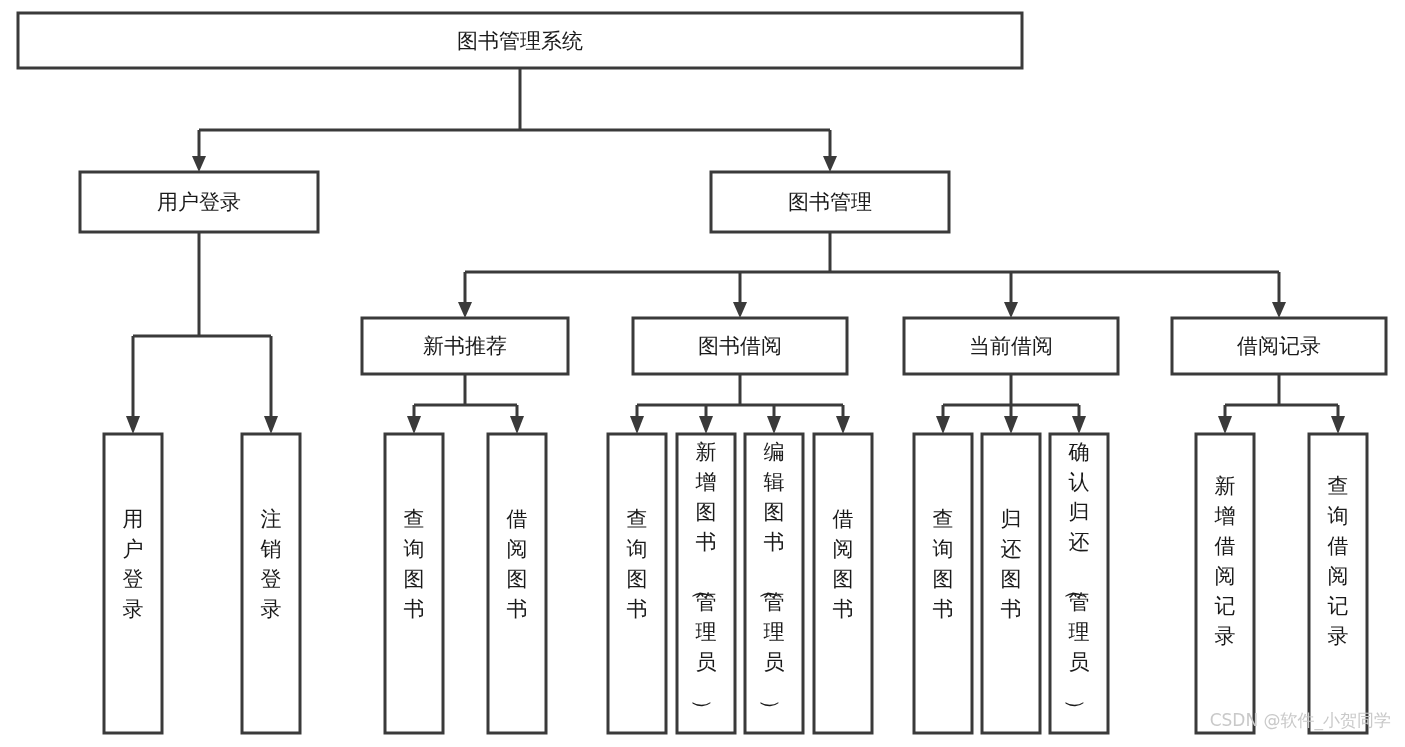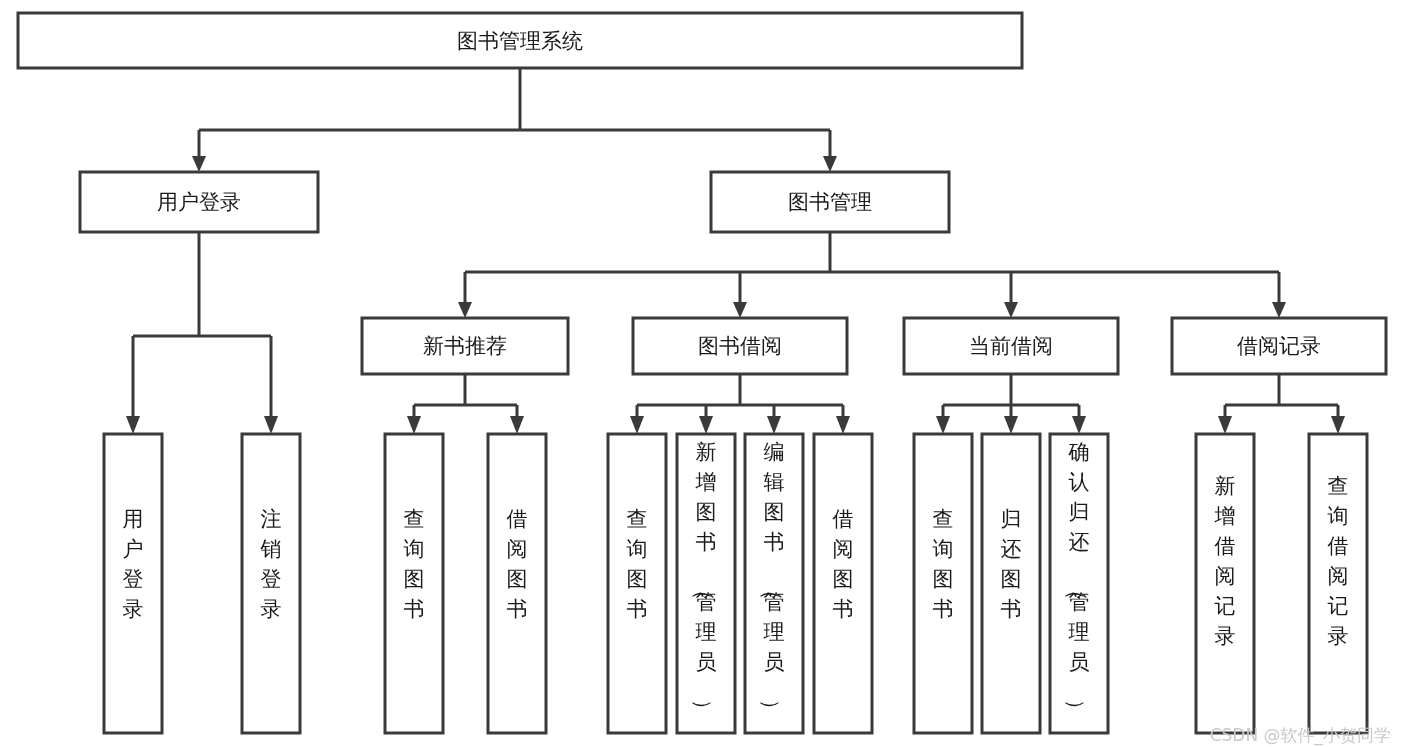--- a/index.html
+++ b/index.html
@@ -44,21 +44,21 @@
     stroke-width: 3;
     fill: none;
   }
   .arrow-head {
     fill: #3a3a3a;
     stroke: none;
   }
   .watermark {
     position: absolute;
     right: 14px;
-    bottom: 0;
+    bottom: 15px;
     color: #c9c9c9;
     font-size: 17px;
     font-family: "DejaVu Sans", "Liberation Sans", sans-serif;
     white-space: nowrap;
     user-select: none;
   }
 </style>
 </head>
 <body>
 

